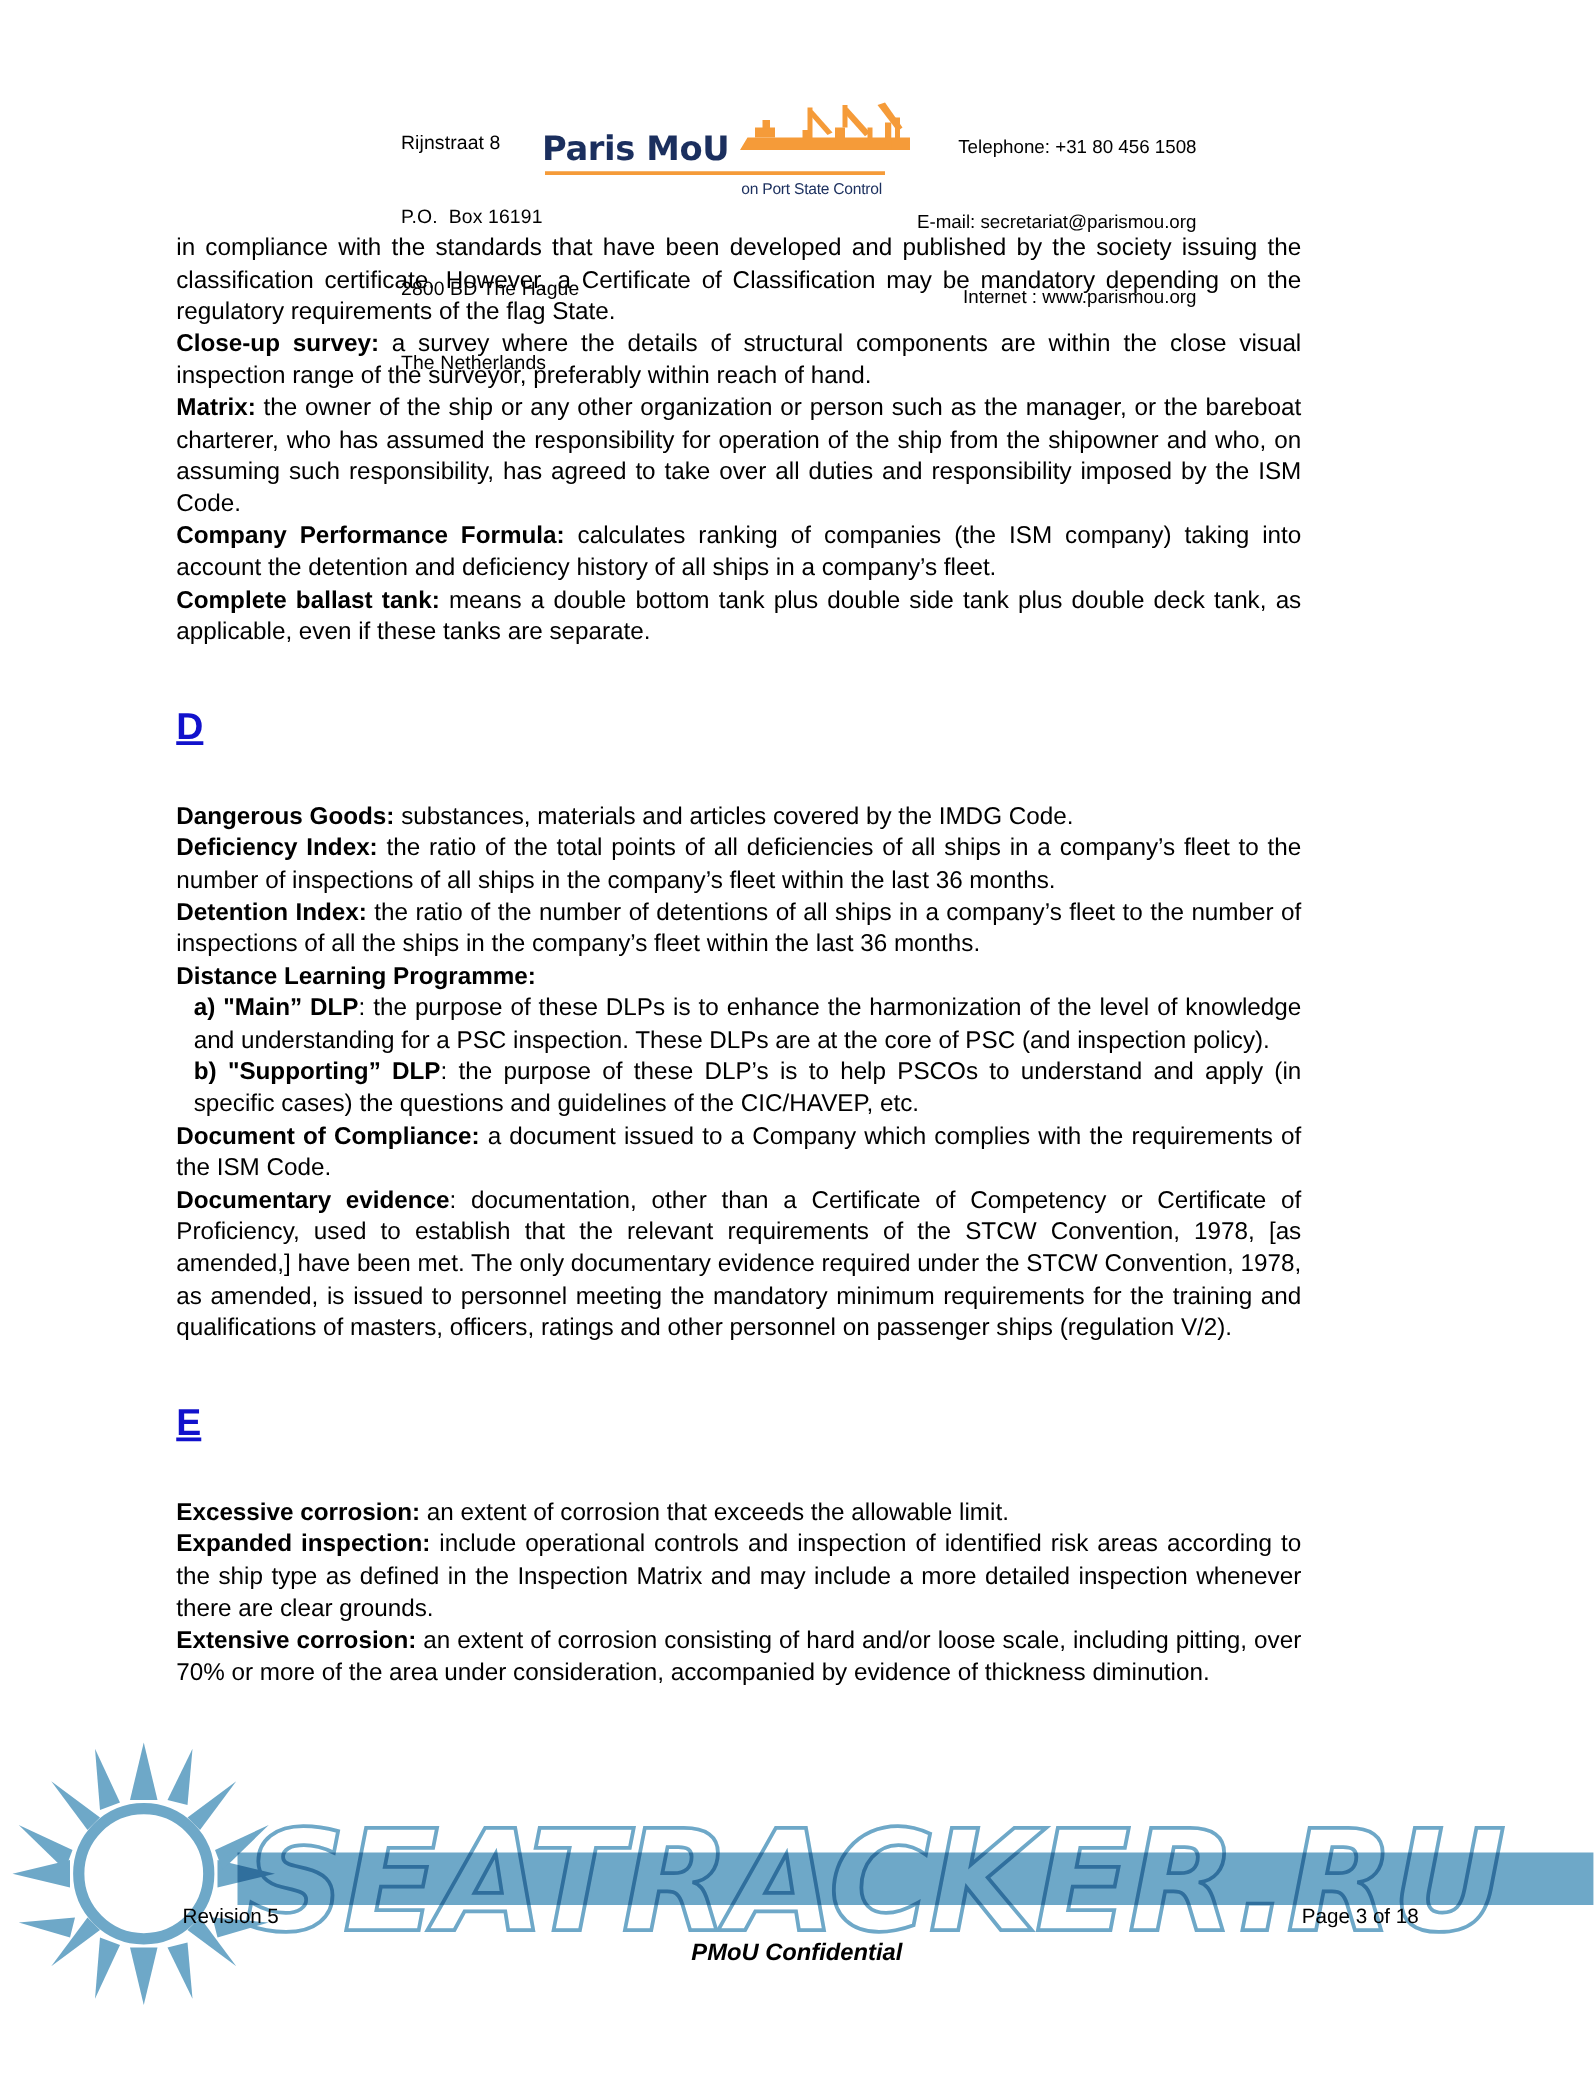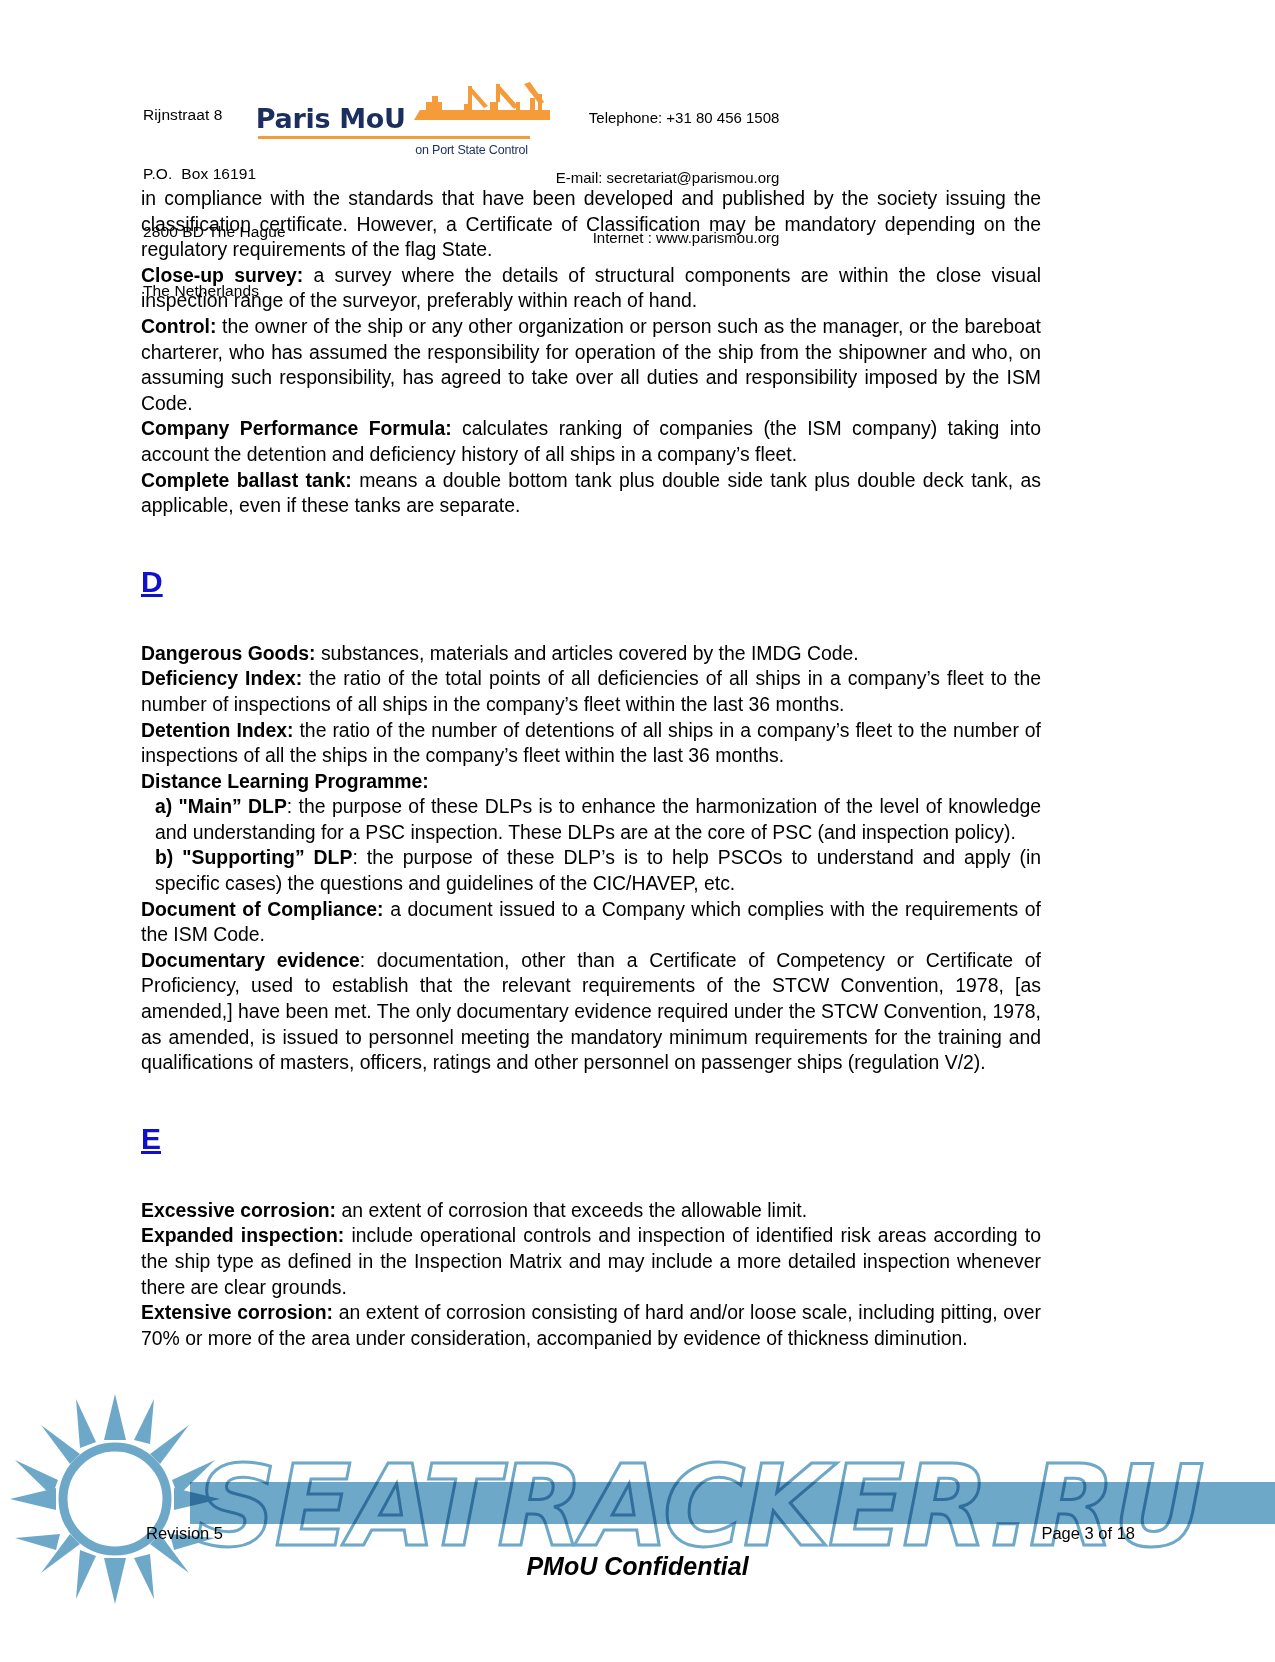--- a/index.html
+++ b/index.html
@@ -20,21 +20,21 @@
   }
 
   
   .header {
     position: absolute;
     left: 0; top: 66px;
     width: 1275px;
     height: 100px;
     display: flex;
     align-items: flex-start;
-    justify-content: flex-start;
+    justify-content: center;
     padding: 0 140px 0 143px;
   }
   .addr {
     font-size: 15.5px;
     line-height: 19.5px;
     color: #000;
     white-space: pre;
   }
   .addr div { letter-spacing: 0.1px; }
 
@@ -129,21 +129,21 @@
     font-size: 16.5px;
     z-index: 5;
   }
   .footer-center {
     position: absolute;
     left: 0; top: 1552px;
     width: 1275px;
     text-align: center;
     font-style: italic;
     font-weight: bold;
-    font-size: 25px;
+    font-size: 19px;
     z-index: 5;
   }
 
   
   .watermark {
     position: absolute;
     left: 0; top: 1390px;
     width: 1275px;
     height: 240px;
     z-index: 2;
@@ -224,21 +224,21 @@
       <div>Internet : www.parismou.org</div>
     </div>
   </div>
 
   <div class="content">
 
     <p class="para">in compliance with the standards that have been developed and published by the society issuing the classification certificate. However, a Certificate of Classification may be mandatory depending on the regulatory requirements of the flag State.</p>
 
     <p class="para"><b>Close-up survey:</b><span> a survey where the details of structural components are within the close visual inspection range of the surveyor, preferably within reach of hand.</span></p>
 
-    <p class="para"><b>Control:</b><span> the owner of the ship or any other organization or person such as the manager, or the bareboat charterer, who has assumed the responsibility for operation of the ship from the shipowner and who, on assuming such responsibility, has agreed to take over all duties and responsibility imposed by the ISM Code.</span></p>
+    <p class="para"><b>Matrix:</b><span> the owner of the ship or any other organization or person such as the manager, or the bareboat charterer, who has assumed the responsibility for operation of the ship from the shipowner and who, on assuming such responsibility, has agreed to take over all duties and responsibility imposed by the ISM Code.</span></p>
 
     <p class="para"><b>Company Performance Formula:</b><span> calculates ranking of companies (the ISM company) taking into account the detention and deficiency history of all ships in a company’s fleet.</span></p>
 
     <p class="para"><b>Complete ballast tank:</b><span> means a double bottom tank plus double side tank plus double deck tank, as applicable, even if these tanks are separate.</span></p>
 
     <div class="gap-before-letter"></div>
     <p class="letter">D</p>
     <div class="gap-after-letter"></div>
 
     <p class="para"><b>Dangerous Goods:</b><span>  substances, materials and articles covered by the IMDG Code.</span></p>

